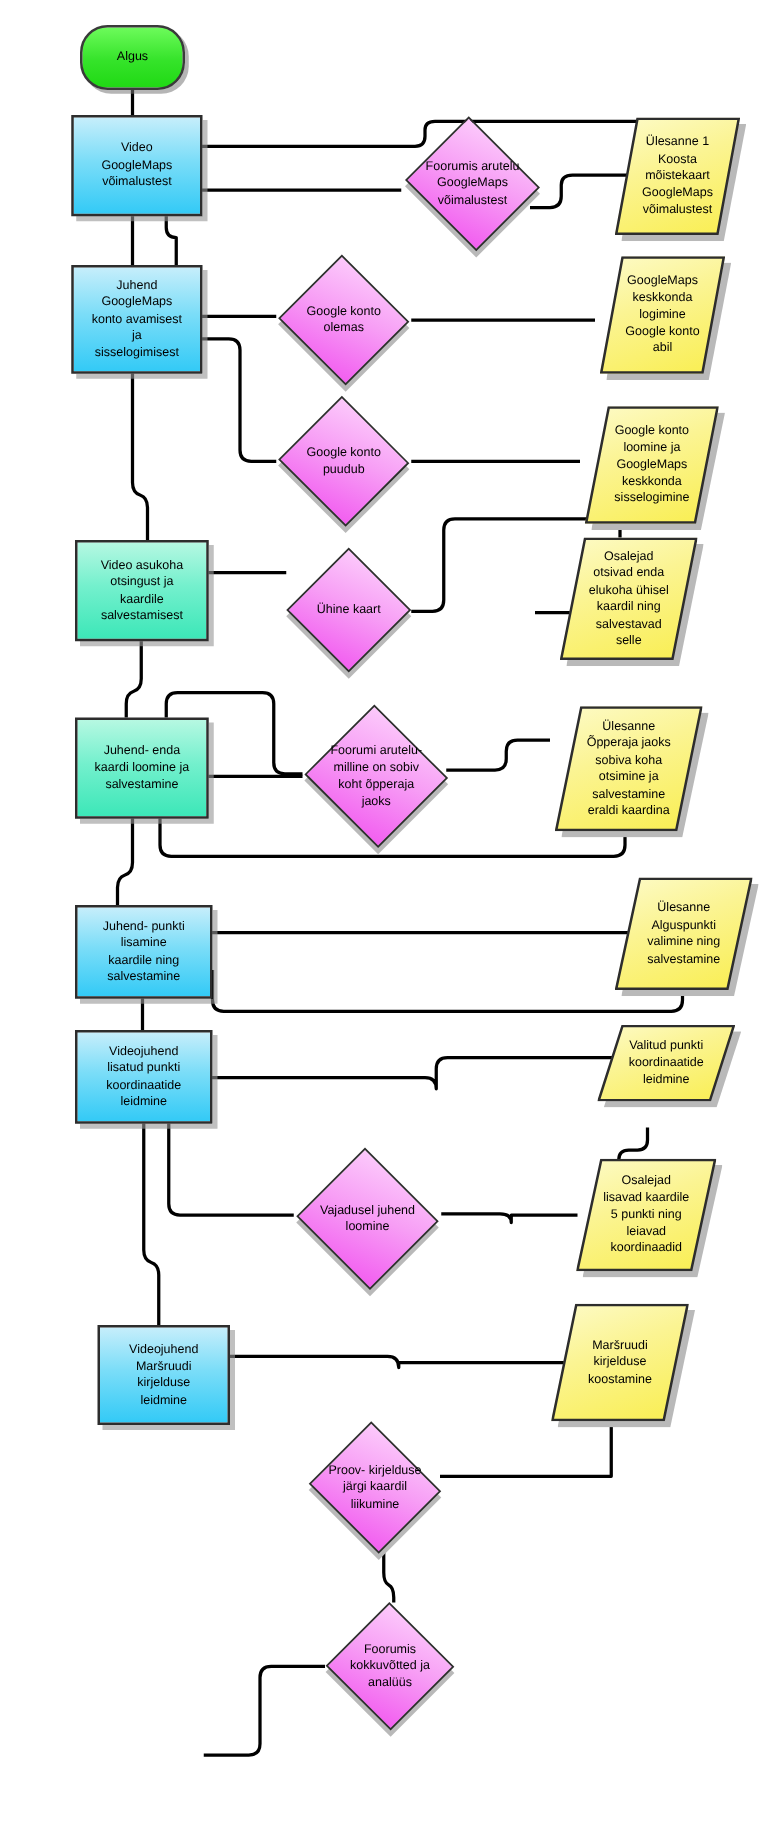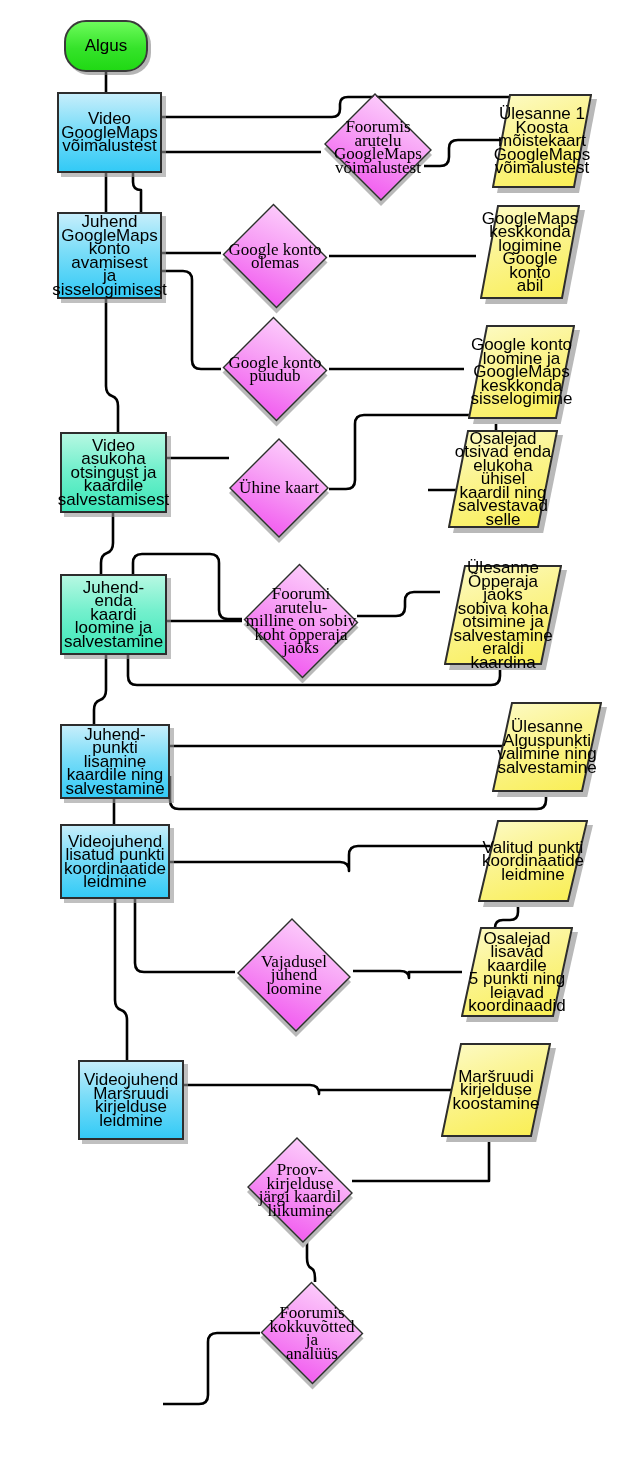--- a/index.html
+++ b/index.html
@@ -25,21 +25,21 @@
     height: 1475px;
     pointer-events: none;
   }
   .node {
     position: absolute;
     box-sizing: border-box;
     display: flex;
     align-items: center;
     justify-content: center;
     text-align: center;
-    font-size: 17px;
+    font-size: 10px;
     line-height: 13.5px;
     color: #000000;
     z-index: 5;
   }
   .node .label {
     position: relative;
     z-index: 3;
     padding: 0 2px;
     white-space: pre-line;
   }
@@ -64,21 +64,20 @@
     border: 2px solid #2d2d2d;
     background: linear-gradient(180deg, #b6f8e2 0%, #74f0cd 45%, #3ce7b8 100%);
     box-shadow: 4px 4px 0 rgba(150,150,150,0.6);
   }
 
   
   .n-dec {
     background: transparent;
     border: none;
     box-shadow: none;
-    font-family: Liberation Serif, serif;
   }
   .n-dec .dia-shadow,
   .n-dec .dia {
     position: absolute;
     left: 0; top: 0;
     width: 100%; height: 100%;
     transform: rotate(45deg) scale(0.7071);
     box-sizing: border-box;
   }
   .n-dec .dia-shadow {
@@ -356,21 +355,21 @@
 salvestamine</span>
   </div>
 
   <div class="node n-proc-blue" style="left:60px; top:824px; width:110px; height:75px;">
     <span class="label">Videojuhend
 lisatud punkti
 koordinaatide
 leidmine</span>
   </div>
 
-  <div class="node n-data" style="left:478px; top:820px; width:110px; height:82px;">
+  <div class="node n-data" style="left:478px; top:820px; width:110px; height:61px;">
     <span class="para-shadow"></span>
     <span class="para"></span>
     <svg class="para-outline" viewBox="0 0 110 82" preserveAspectRatio="none">
       <polygon points="20,1 109,1 90,81 1,81" fill="none" stroke="#2d2d2d" stroke-width="2" vector-effect="non-scaling-stroke"></polygon>
     </svg>
     <span class="label">Valitud punkti
 koordinaatide
 leidmine</span>
   </div>
 

